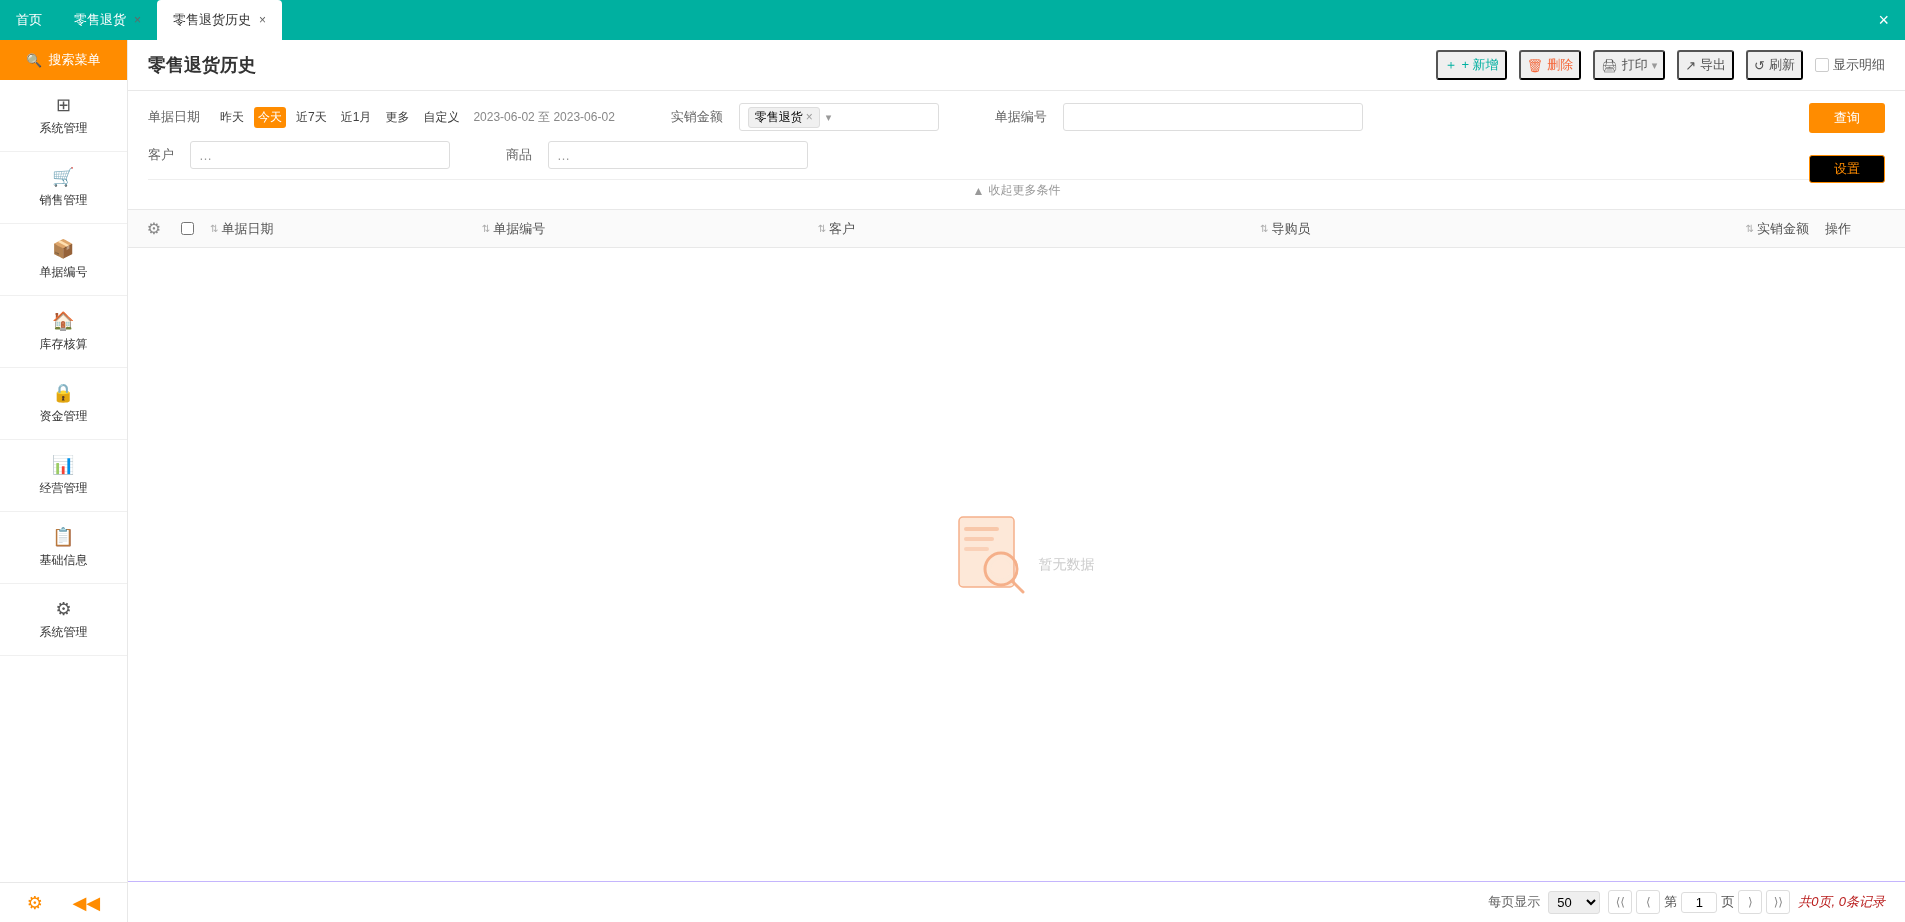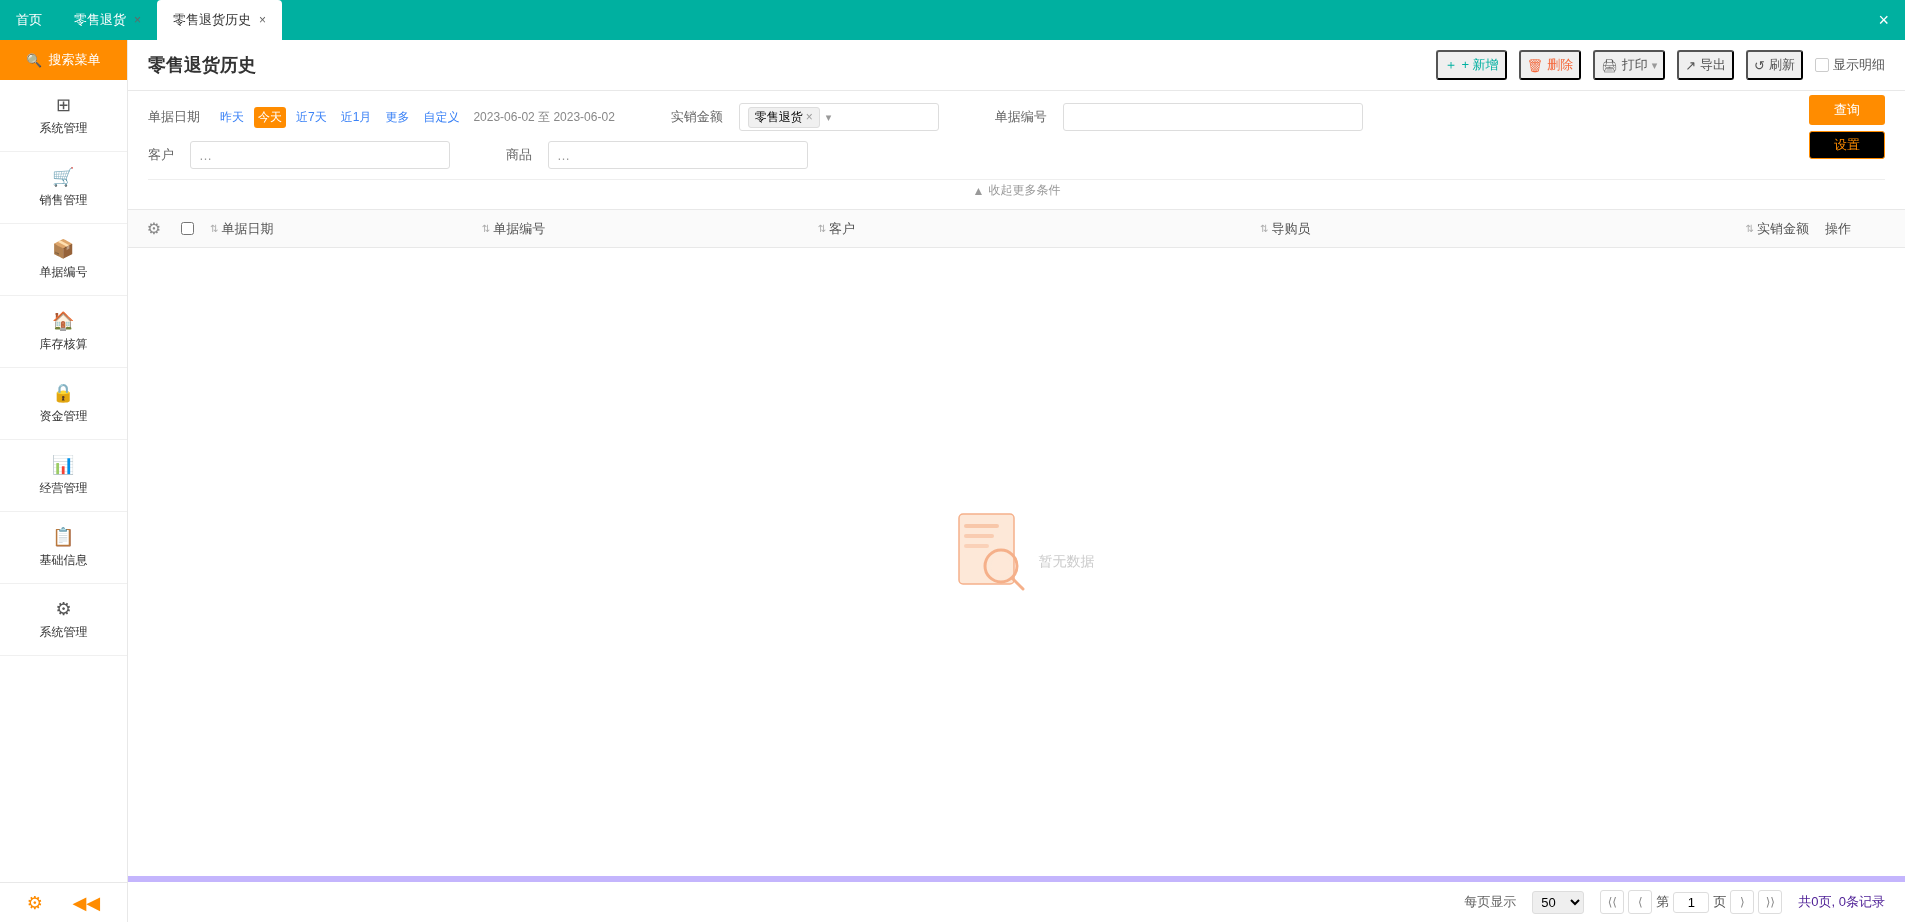--- a/index.html
+++ b/index.html
@@ -178,21 +178,21 @@
       color: #666;
       white-space: nowrap;
     }
     .date-options {
       display: flex;
       align-items: center;
       gap: 6px;
     }
     .date-opt {
       font-size: 12px;
-      color: #3b82f6;
+      color: #404040;
       cursor: pointer;
       padding: 2px 4px;
     }
     .date-opt.active {
       background: #ff8c00;
       color: #fff;
       border-radius: 3px;
     }
     .date-range {
       font-size: 12px;
@@ -339,22 +339,22 @@
       height: 100px;
       margin-bottom: 16px;
     }
 
     
     .pagination {
       display: flex;
       align-items: center;
       justify-content: flex-end;
       padding: 8px 20px;
-      border-top: 6px solid #c4b5fd;
-      gap: 16px;
+      border-top: 1px solid #c4b5fd;
+      gap: 8px;
       font-size: 13px;
       color: #555;
     }
     .page-size-label { color: #666; }
     .page-size-select {
       border: 1px solid #ddd;
       border-radius: 3px;
       padding: 2px 4px;
       font-size: 13px;
       cursor: pointer;
@@ -375,21 +375,21 @@
       background: #fff;
     }
     .page-input {
       border: 1px solid #ddd;
       border-radius: 3px;
       width: 36px;
       text-align: center;
       font-size: 13px;
       padding: 2px 4px;
     }
-    .total-info { color: #4c1d95; }
+    .total-info { color: #b91c1c; font-style: italic; }
   </style>
 </head>
 <body>
 
 <div class="top-bar">
   <div class="tab home">
     <span>首页</span>
   </div>
   <div class="tab">
     <span>零售退货</span>
@@ -523,21 +523,21 @@
         </div>
 
         <div class="collapse-row">
           <div class="collapse-btn">
             <span>▲</span>
             <span>收起更多条件</span>
           </div>
         </div>
       </div>
 
-      <div style="position:absolute; right:20px; top:4px; display:flex; flex-direction:column; gap:6px;">
+      <div style="position:absolute; right:20px; top:12px; display:flex; flex-direction:column; gap:22px;">
         <button class="btn-query">查询</button>
         <button class="btn-settings">设置</button>
       </div>
     </div>
 
     <div class="table-section">
 
       <div class="table-header-row">
         <div class="th-gear">⚙</div>
         <div class="th-checkbox">

